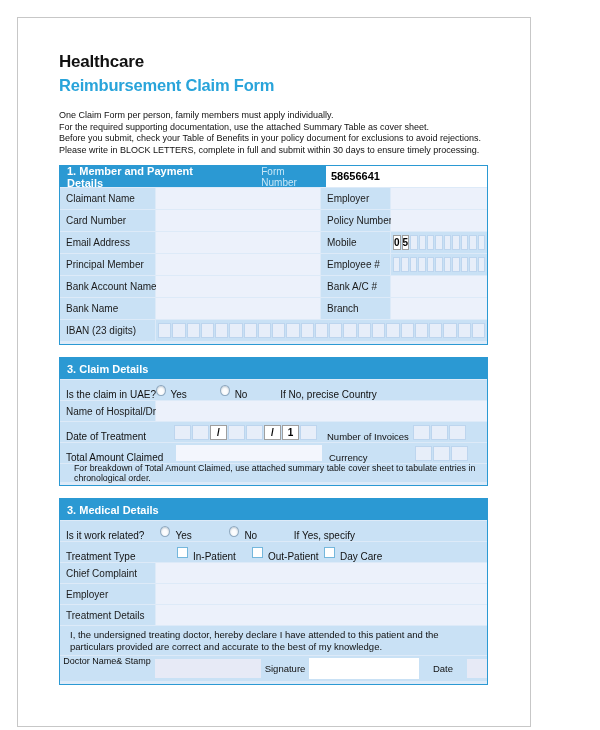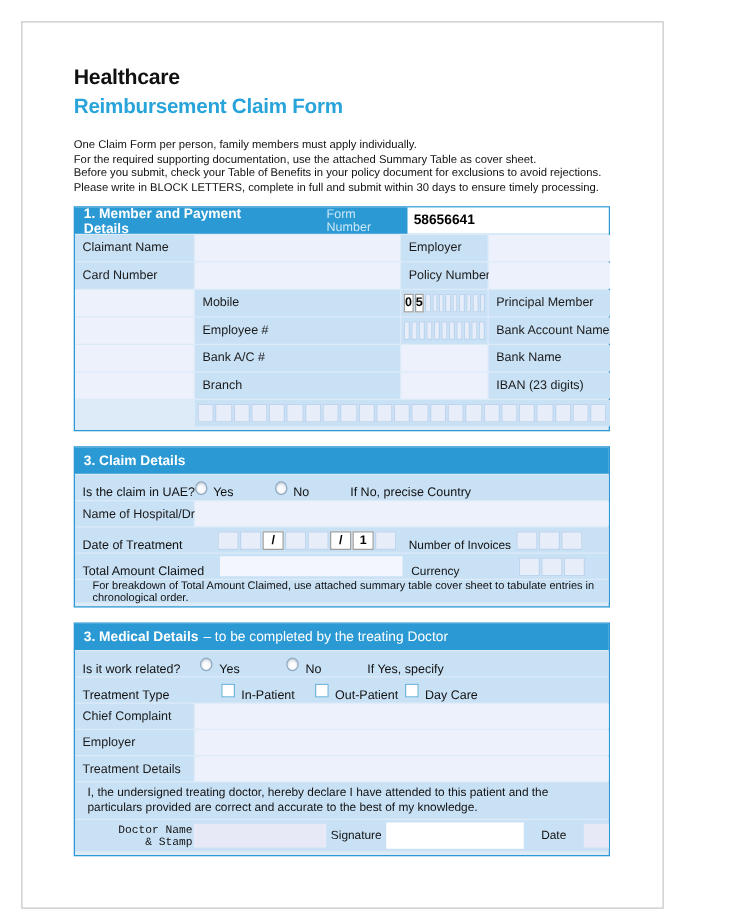--- a/index.html
+++ b/index.html
@@ -90,21 +90,21 @@
     background:var(--label-bg,#c9e1f5); height:18px; display:flex; align-items:center;
     font-size:8.8px; padding-left:14px; color:#111;
   }
 
   .declaration {
     background:var(--label-bg,#c9e1f5); font-size:9.5px; line-height:11.5px;
     padding:3px 12px 3px 10px; color:#111; min-height:23px;
   }
 
   .doctor-row { height:25px; display:flex; background:var(--label-bg,#c9e1f5); margin-top:1px; }
-  .dr-lbl { width:94px; display:flex; flex-direction:column; align-items:flex-end; justify-content:center; font-size:9px; line-height:10px;font-family:Liberation Mono, monospace; }
+  .dr-lbl { width:94px; display:flex; flex-direction:row; align-items:flex-start; justify-content:center; font-size:9px; line-height:10px; }
   .dr-in1 { width:106px; margin:3px 1px; background:var(--lavender,#e7eaf6); }
   .dr-sig, .dr-date { display:flex; align-items:center; justify-content:center; font-size:9.5px; }
   .dr-sig { width:46px; } .dr-date { width:46px; }
   .dr-white { width:110px; margin:2px 1px; background:#ffffff; }
   .dr-in2 { flex:1; margin:3px 0 3px 1px; background:var(--lavender,#e7eaf6); }
 </style>
 </head>
 <body>
 
 <div class="sheet">
@@ -131,20 +131,21 @@
         <div class="lbl">Claimant Name</div>
         <div class="fld"></div>
         <div class="lbl">Employer</div>
         <div class="fld"></div>
 
         <div class="lbl">Card Number</div>
         <div class="fld"></div>
         <div class="lbl">Policy Number</div>
         <div class="fld"></div>
 
+        <div class="lbl">Email Address</div>
         <div class="fld"></div>
         <div class="lbl">Mobile</div>
         <div class="cells fld">
             <div class="cell filled">0</div>
             <div class="cell filled">5</div>
             <div class="cell"></div>
             <div class="cell"></div>
             <div class="cell"></div>
             <div class="cell"></div>
             <div class="cell"></div>
@@ -266,21 +267,20 @@
             </span>
         </div>
 
         <div class="note">For breakdown of Total Amount Claimed, use attached summary table cover sheet to tabulate entries in chronological order.</div>
       </div>
     </div>
 
     <div class="section">
       <div class="sec-header">
         <span>3. Medical Details</span>
-        <span class="normal">– to be completed by the treating Doctor</span>
       </div>
       <div class="rows">
         <div class="row">
           <span class="q w111">Is it work related?</span>
           <span class="radio"></span>
           <span class="opt w60" style="padding-left:5px;">Yes</span>
           <span class="radio"></span>
           <span class="opt w55" style="padding-left:5px;">No</span>
           <span class="opt">If Yes, specify</span>
           <span class="flex-spacer"></span>

